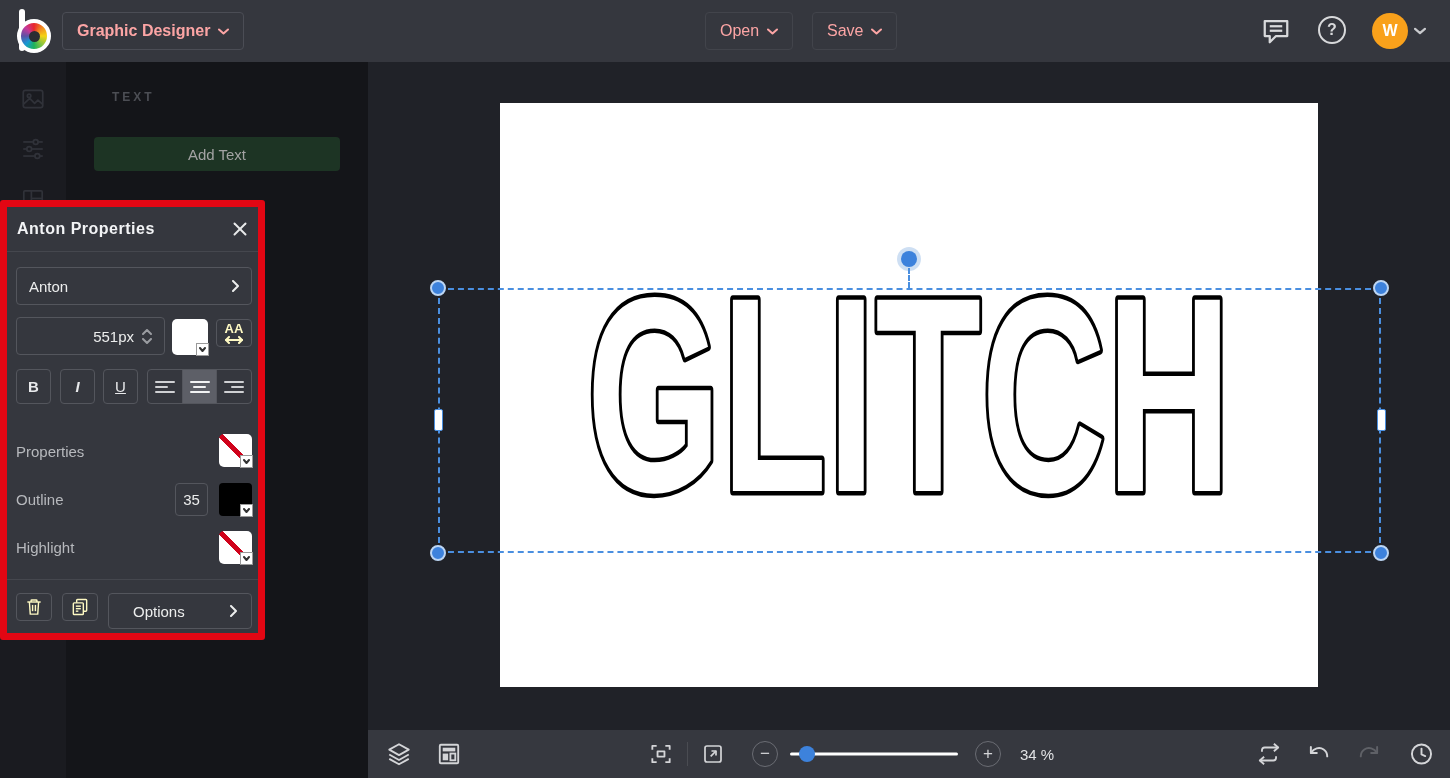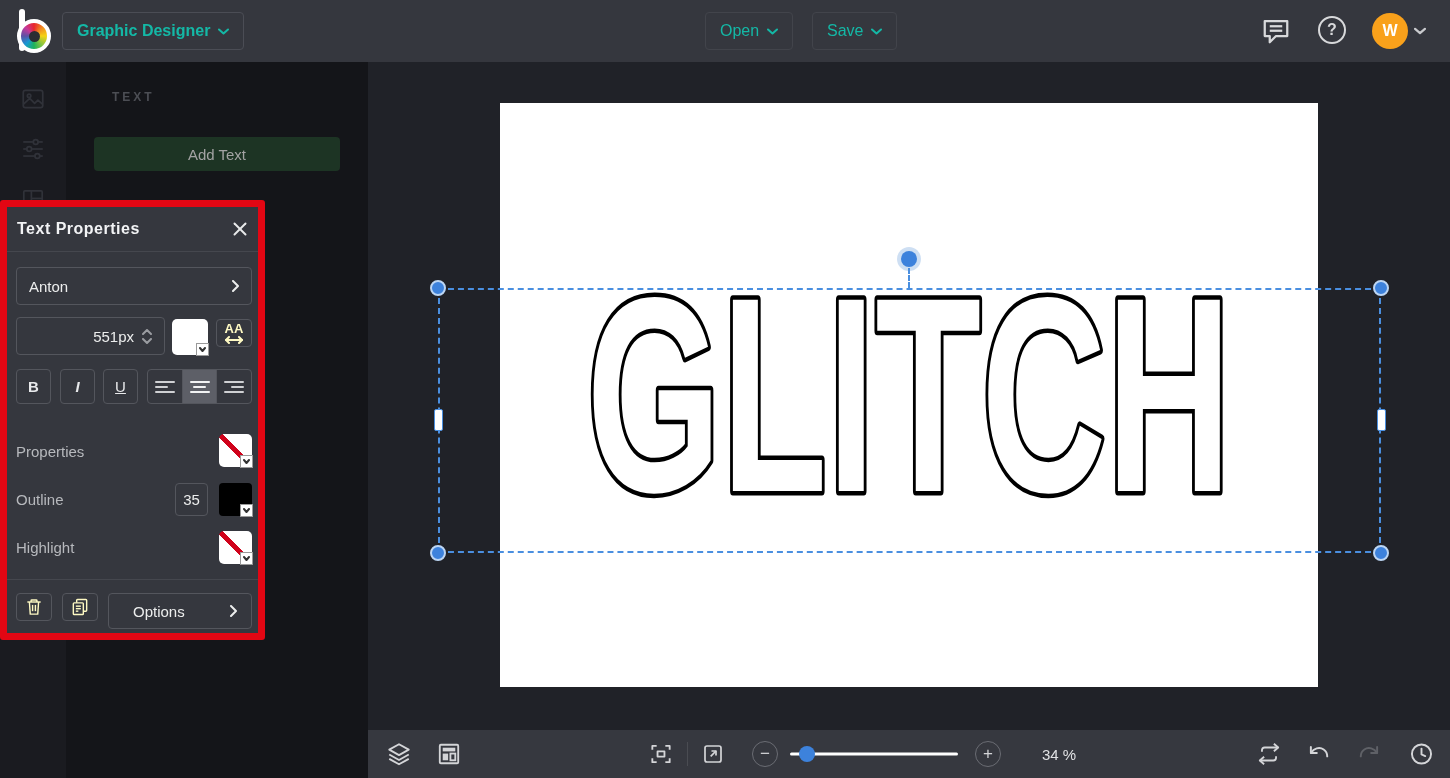--- a/index.html
+++ b/index.html
@@ -13,21 +13,21 @@
   .logo { position:absolute; left:12px; top:8px; width:46px; height:46px; }
   .logo-stem { position:absolute; left:7px; top:1px; width:6px; height:42px;
     background:#fff; border-radius:3px; }
   .logo-wheel { position:absolute; left:5px; top:11px; width:34px; height:34px;
     border-radius:50%; border:4px solid #fff;
     background:conic-gradient(#e8262d,#f08c21,#f5d313,#8cc63f,#1db35c,#1899d6,#5d51a5,#c5399b,#e8262d); }
   .logo-dot { position:absolute; left:50%; top:50%; width:11px; height:11px;
     margin:-5.5px 0 0 -5.5px; border-radius:50%; background:#2b2d33; }
   .tb-btn { position:absolute; height:38px; top:12px; display:flex; align-items:center;
     gap:8px; padding:0 14px; border:1px solid #4b4d55; border-radius:4px;
-    color:#14b8a6; font-size:16px; cursor:pointer; }
+    color:#fca5a5; font-size:16px; cursor:pointer; }
   .tb-btn.faint { border-color:#42444b; }
   .tb-icon { position:absolute; top:16px; color:#d8d9db; }
   .avatar { position:absolute; left:1372px; top:13px; width:36px; height:36px;
     border-radius:50%; background:#f9a11b; color:#fff; font-weight:bold;
     font-size:16px; display:flex; align-items:center; justify-content:center; }
   .chev { stroke:currentColor; fill:none; stroke-width:2; stroke-linecap:round; stroke-linejoin:round; }
 
   
   #side-rail { position:absolute; left:0; top:62px; width:66px; height:716px;
     background:#1a1b20; z-index:5; }
@@ -84,21 +84,21 @@
     color:#d4d5d8; cursor:pointer; display:flex; }
   .circle-btn { position:absolute; top:50%; transform:translateY(-50%);
     width:26px; height:26px; border-radius:50%; border:1.5px solid #6a6c73;
     color:#d4d5d8; font-size:17px; display:flex; align-items:center;
     justify-content:center; cursor:pointer; }
   .slider-track { position:absolute; left:422px; top:50%; transform:translateY(-50%);
     width:168px; height:3px; background:#fff; border-radius:2px; }
   .slider-handle { position:absolute; left:431px; top:50%; margin-top:-8px;
     width:16px; height:16px; border-radius:50%; background:#3d82dc; cursor:pointer; }
   .zoom-label { position:absolute; left:652px; top:50%; transform:translateY(-50%);
-    color:#e1e2e4; font-size:15px;margin-left:22px; }
+    color:#e1e2e4; font-size:15px; }
   .bb-divider { position:absolute; left:319px; top:12px; width:1px; height:24px;
     background:#4a4c52; }
   svg { display:block; }
 </style>
 </head>
 <body>
 
 <div id="topbar">
   <div class="logo">
     <div class="logo-stem"></div>
@@ -165,21 +165,21 @@
 
 <div id="left-panel">
   <div class="panel-title">TEXT</div>
   <div class="add-text">
     <span>Add Text</span>
   </div>
 </div>
 
 <div id="props">
   <div class="p-head">
-    <span class="p-title">Text Properties</span>
+    <span class="p-title">Anton Properties</span>
     <span class="p-close">
       <svg width="16" height="16" viewBox="0 0 16 16" stroke="currentColor" stroke-width="2" stroke-linecap="round">
           <line x1="2.5" y1="2.5" x2="13.5" y2="13.5"></line>
           <line x1="13.5" y1="2.5" x2="2.5" y2="13.5"></line>
         </svg>
     </span>
   </div>
   <div class="hr" style="top:44px;"></div>
 
   <div class="ctl" style="left:9px; top:60px; width:236px; height:38px; padding:0 12px;">

